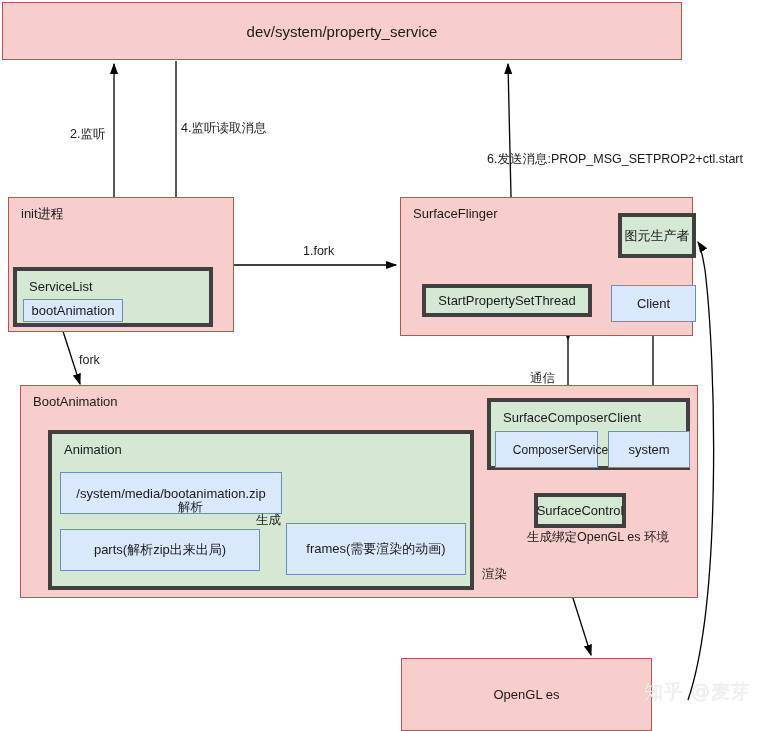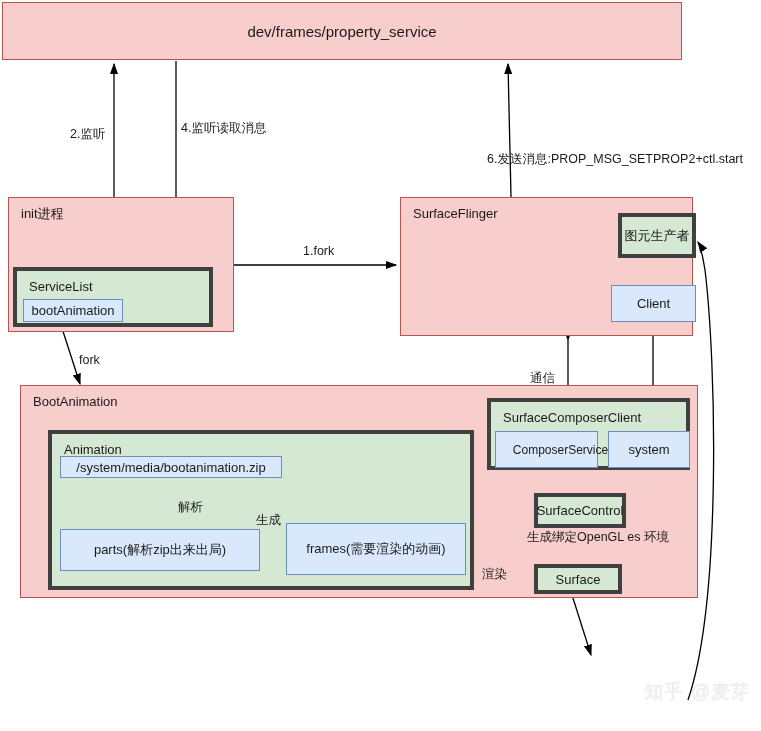--- a/index.html
+++ b/index.html
@@ -121,57 +121,60 @@
     <line x1="648" y1="470" x2="614" y2="494" stroke="#000" stroke-width="1.3" marker-end="url(#ah)"></line>
 
     <line x1="580" y1="528" x2="580" y2="563" stroke="#000" stroke-width="1.3" marker-end="url(#ah)"></line>
 
     <line x1="572" y1="595" x2="591" y2="655" stroke="#000" stroke-width="1.3" marker-end="url(#ah)"></line>
 
     <path d="M 688 700 C 722 600 716 360 705 270 C 702 252 700 245 698 242" stroke="#000" stroke-width="1.3" fill="none" marker-end="url(#ah)"></path>
   </svg>
 
   <div class="box pink container" style="left:2px; top:2px; width:680px; height:58px;">
-    <div class="titlebar-text">dev/frames/property_service</div>
+    <div class="titlebar-text">dev/system/property_service</div>
   </div>
 
   <div class="box pink container" style="left:8px; top:197px; width:226px; height:135px;">
     <div class="ctitle">init进程</div>
   </div>
 
   <div class="box green container" style="left:13px; top:267px; width:200px; height:60px;">
     <div class="ctitle">ServiceList</div>
   </div>
 
   <div class="box blue ftxt" style="left:23px; top:299px; width:100px; height:23px;">
       <span>bootAnimation</span>
     </div>
 
   <div class="box pink container" style="left:400px; top:197px; width:293px; height:139px;">
     <div class="ctitle">SurfaceFlinger</div>
   </div>
 
+  <div class="box green ftxt" style="left:422px; top:284px; width:170px; height:33px;">
+      <span>StartPropertySetThread</span>
+    </div>
 
   <div class="box green ftxt" style="left:618px; top:213px; width:78px; height:45px;">
       <span>图元生产者</span>
     </div>
 
   <div class="box blue ftxt" style="left:611px; top:285px; width:85px; height:37px;">
       <span>Client</span>
     </div>
 
   <div class="box pink container" style="left:20px; top:385px; width:678px; height:213px;">
     <div class="ctitle">BootAnimation</div>
   </div>
 
   <div class="box green container" style="left:48px; top:430px; width:426px; height:160px;">
     <div class="ctitle">Animation</div>
   </div>
 
-  <div class="box blue ftxt" style="left:60px; top:456px; width:222px; height:22px;">
+  <div class="box blue ftxt" style="left:60px; top:472px; width:222px; height:42px;">
       <span>/system/media/bootanimation.zip</span>
     </div>
 
   <div class="box blue ftxt" style="left:60px; top:529px; width:200px; height:42px;">
       <span>parts(解析zip出来出局)</span>
     </div>
 
   <div class="box blue ftxt" style="left:286px; top:523px; width:180px; height:52px;">
       <span>frames(需要渲染的动画)</span>
     </div>
@@ -185,24 +188,24 @@
     </div>
 
   <div class="box blue ftxt" style="left:608px; top:431px; width:82px; height:37px;">
       <span>system</span>
     </div>
 
   <div class="box green ftxt" style="left:534px; top:493px; width:92px; height:35px;">
       <span>SurfaceControl</span>
     </div>
 
-  <div class="box green ftxt" style="left:534px; top:564px; width:88px; height:30px;">
-      <span>Surface</span>
-    </div>
-
+
+  <div class="box pink ftxt" style="left:401px; top:658px; width:251px; height:73px;">
+      <span>OpenGL es</span>
+    </div>
 
   <div class="lbl" style="left:70px; top:127px;">2.监听</div>
   <div class="lbl" style="left:181px; top:121px;">4.监听读取消息</div>
   <div class="lbl" style="left:487px; top:152px;">6.发送消息:PROP_MSG_SETPROP2+ctl.start</div>
   <div class="lbl" style="left:303px; top:244px;">1.fork</div>
   <div class="lbl" style="left:79px; top:353px;">fork</div>
   <div class="lbl" style="left:178px; top:500px;">解析</div>
   <div class="lbl" style="left:256px; top:513px;">生成</div>
   <div class="lbl" style="left:482px; top:567px;">渲染</div>
   <div class="lbl" style="left:530px; top:371px;">通信</div>

